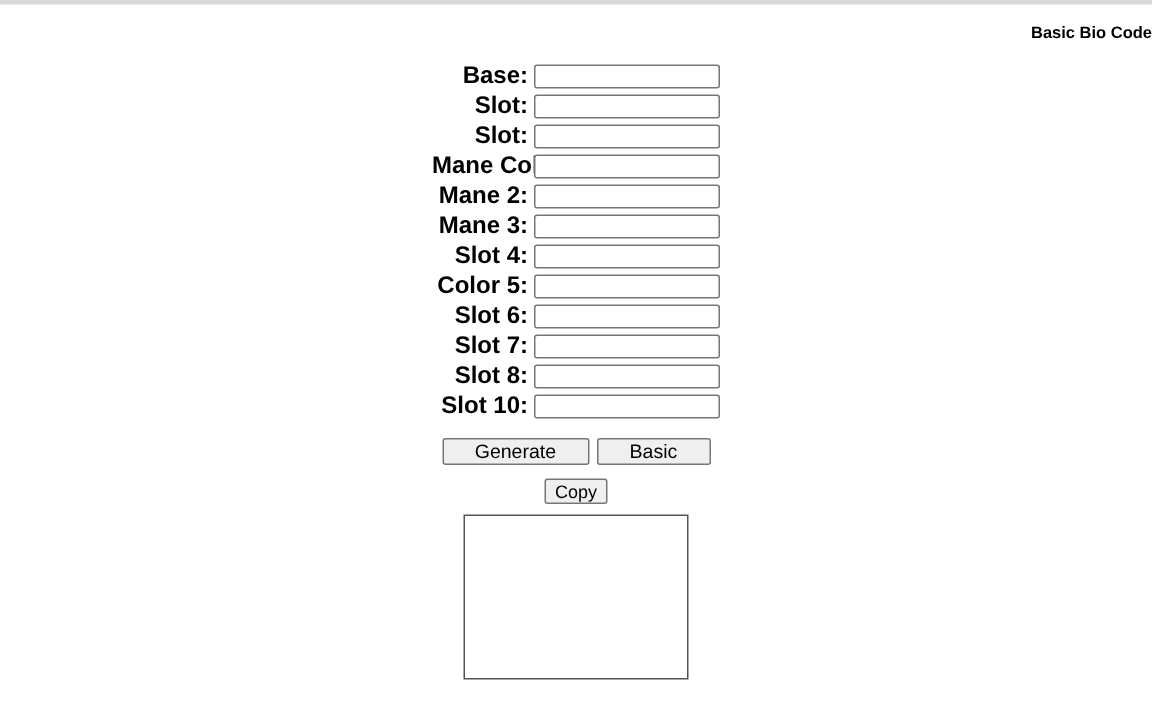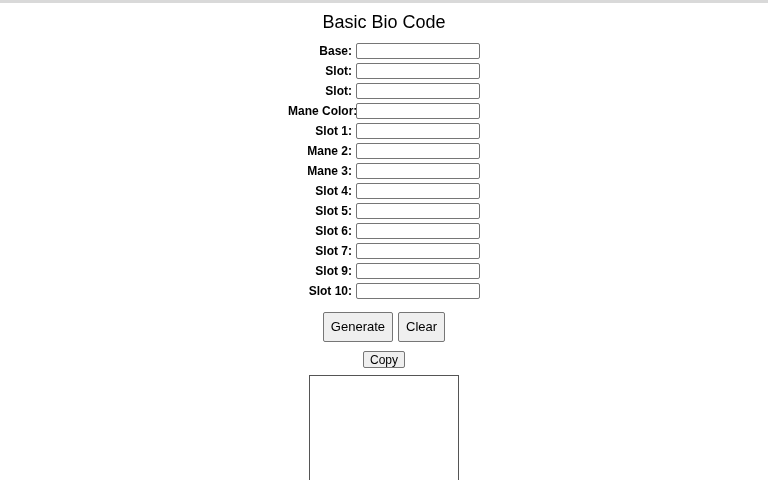--- a/index.html
+++ b/index.html
@@ -3,44 +3,44 @@
 <meta charset="utf-8">
 <style>
   html, body { margin: 0; padding: 0; }
   body {
     width: 768px; height: 480px; overflow: hidden;
     background: #ffffff; color: #000000;
     font-family: "Liberation Sans", sans-serif;
   }
   .top-bar { height: 3px; background: #d9d9d9; }
   .page-title {
-    font-size: 18px; font-weight: normal; text-align: center;
+    font-size: 11px; font-weight: bold; text-align: right;
     margin: 11px 0 12px 0; line-height: 17px;
   }
   .form-area { }
   .row {
     display: flex; align-items: center; justify-content: center;
     height: 16px; margin-bottom: 4px;
   }
   .lbl {
-    font-size: 12px; font-weight: bold; width: 64px; flex-shrink: 0;
+    font-size: 16px; font-weight: bold; width: 64px; flex-shrink: 0;
     text-align: right; margin-right: 4px; white-space: nowrap;
   }
   .txt {
     width: 124px; height: 16px; box-sizing: border-box;
     border: 1px solid #767676; border-radius: 2px;
     padding: 0 2px; font-size: 11px; background: #ffffff;
     font-family: "Liberation Sans", sans-serif;
   }
   .btn-row { display: flex; justify-content: center; gap: 5px; margin-top: 13px; }
   .copy-row { margin-top: 9px; }
   .btn {
     font-family: "Liberation Sans", sans-serif; font-size: 13px; color: #000;
     background: #efefef; border: 1px solid #767676; border-radius: 2px;
-    padding: 0 7px; height: 30px; line-height: 16px; cursor: pointer;
+    padding: 0 21px; height: 18px; line-height: 16px; cursor: pointer;
   }
   .copy-row .btn { font-size: 12px; height: 17px; padding: 0 6px; }
   .output {
     display: block; margin: 7px auto 0 auto;
     width: 150px; height: 110px; box-sizing: border-box;
     border: 1px solid #555555; border-radius: 0; resize: none;
     background: #ffffff; font-family: "Liberation Sans", sans-serif; font-size: 12px;
   }
 </style>
 </head>
@@ -66,69 +66,65 @@
   <div class="row">
     <label class="lbl">Slot:</label>
     <input class="txt" value="" style="">
   </div>
 
   <div class="row">
     <label class="lbl">Mane Color:</label>
     <input class="txt" value="" style="">
   </div>
 
-  <div class="row">
-    <label class="lbl">Slot 1:</label>
-    <input class="txt" value="" style="">
-  </div>
 
   <div class="row">
     <label class="lbl">Mane 2:</label>
     <input class="txt" value="" style="">
   </div>
 
   <div class="row">
     <label class="lbl">Mane 3:</label>
     <input class="txt" value="" style="">
   </div>
 
   <div class="row">
     <label class="lbl">Slot 4:</label>
     <input class="txt" value="" style="">
   </div>
 
   <div class="row">
-    <label class="lbl">Slot 5:</label>
+    <label class="lbl">Color 5:</label>
     <input class="txt" value="" style="">
   </div>
 
   <div class="row">
     <label class="lbl">Slot 6:</label>
     <input class="txt" value="" style="">
   </div>
 
   <div class="row">
     <label class="lbl">Slot 7:</label>
     <input class="txt" value="" style="">
   </div>
 
-
   <div class="row">
-    <label class="lbl">Slot 9:</label>
+    <label class="lbl">Slot 8:</label>
     <input class="txt" value="" style="">
   </div>
+
 
   <div class="row">
     <label class="lbl">Slot 10:</label>
     <input class="txt" value="" style="">
   </div>
 
   <div class="btn-row">
     <button class="btn">Generate</button>
-    <button class="btn">Clear</button>
+    <button class="btn">Basic</button>
   </div>
 
   <div class="btn-row copy-row">
     <button class="btn">Copy</button>
   </div>
 
   <textarea class="output" style=""></textarea>
 
 </div>
 

